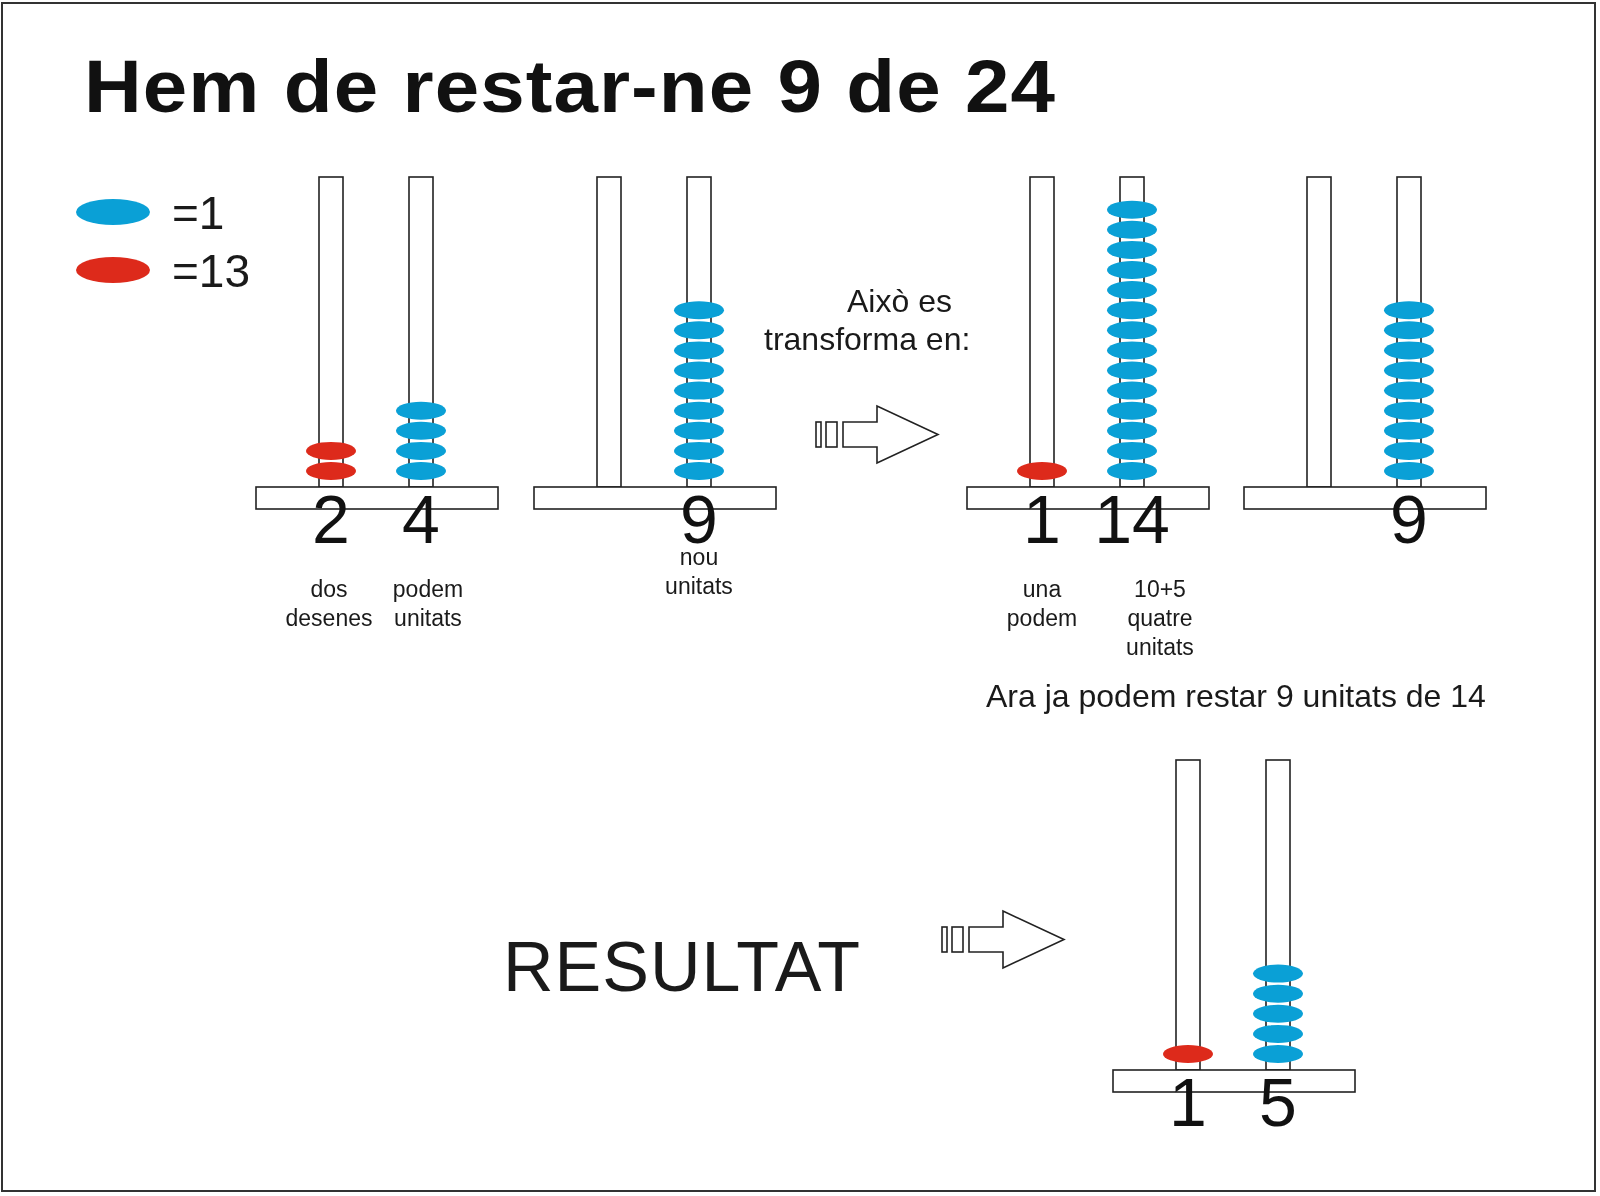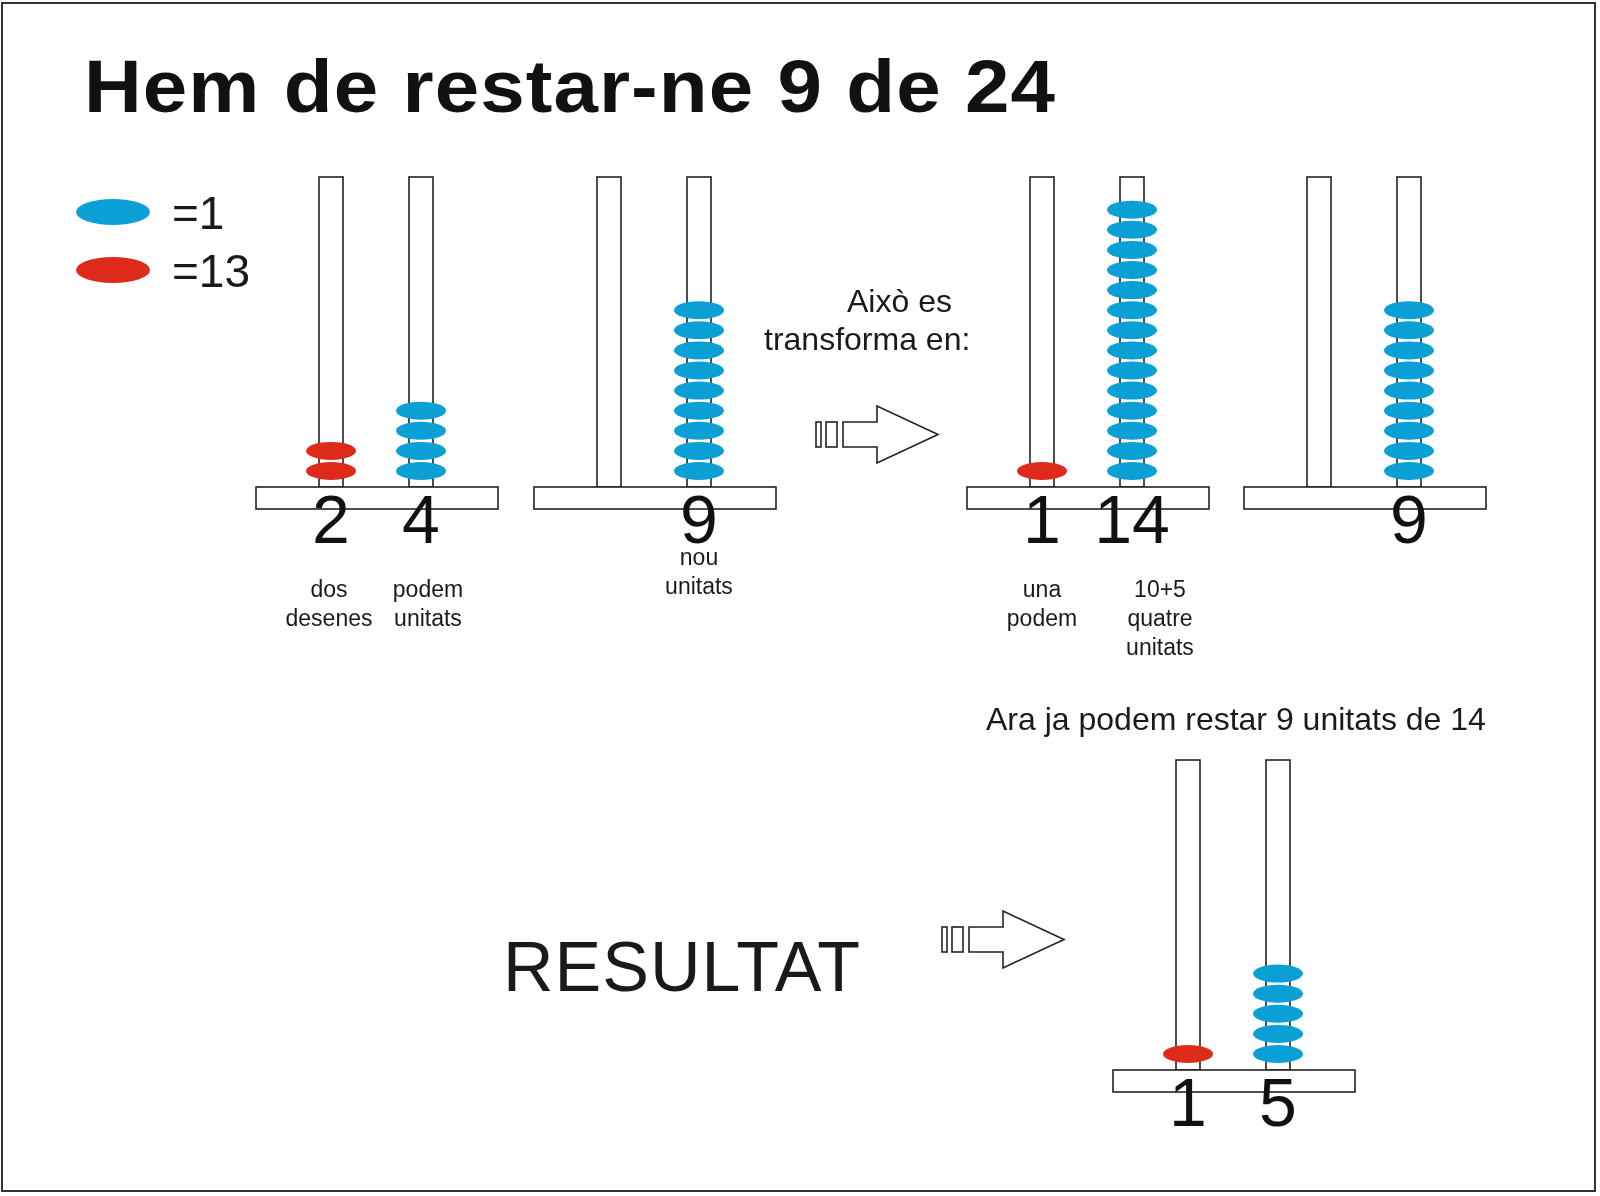--- a/index.html
+++ b/index.html
@@ -47,21 +47,21 @@
 <div class="txt small-label" style="left:992px; top:575px; width:100px;">
   <div>una</div>
   <div>podem</div>
 </div>
 <div class="txt small-label" style="left:1110px; top:575px; width:100px;">
   <div>10+5</div>
   <div>quatre</div>
   <div>unitats</div>
 </div>
 
-<div class="txt note" style="left:986px; top:700px;">Ara ja podem restar 9 unitats de 14</div>
+<div class="txt note" style="left:986px; top:677px;">Ara ja podem restar 9 unitats de 14</div>
 
 <div class="txt result-word" style="left:503px; top:899px;">RESULTAT</div>
 
 <svg id="canvas" width="1600" height="1196" xmlns="http://www.w3.org/2000/svg">
 
   <ellipse cx="113" cy="212" rx="37" ry="13" class="fill-unit" fill="#0aa0d6"></ellipse>
   <ellipse cx="113" cy="270" rx="37" ry="13" class="fill-ten" fill="#dd2a1b"></ellipse>
 
   <g id="abaci-layer">
       <g>

